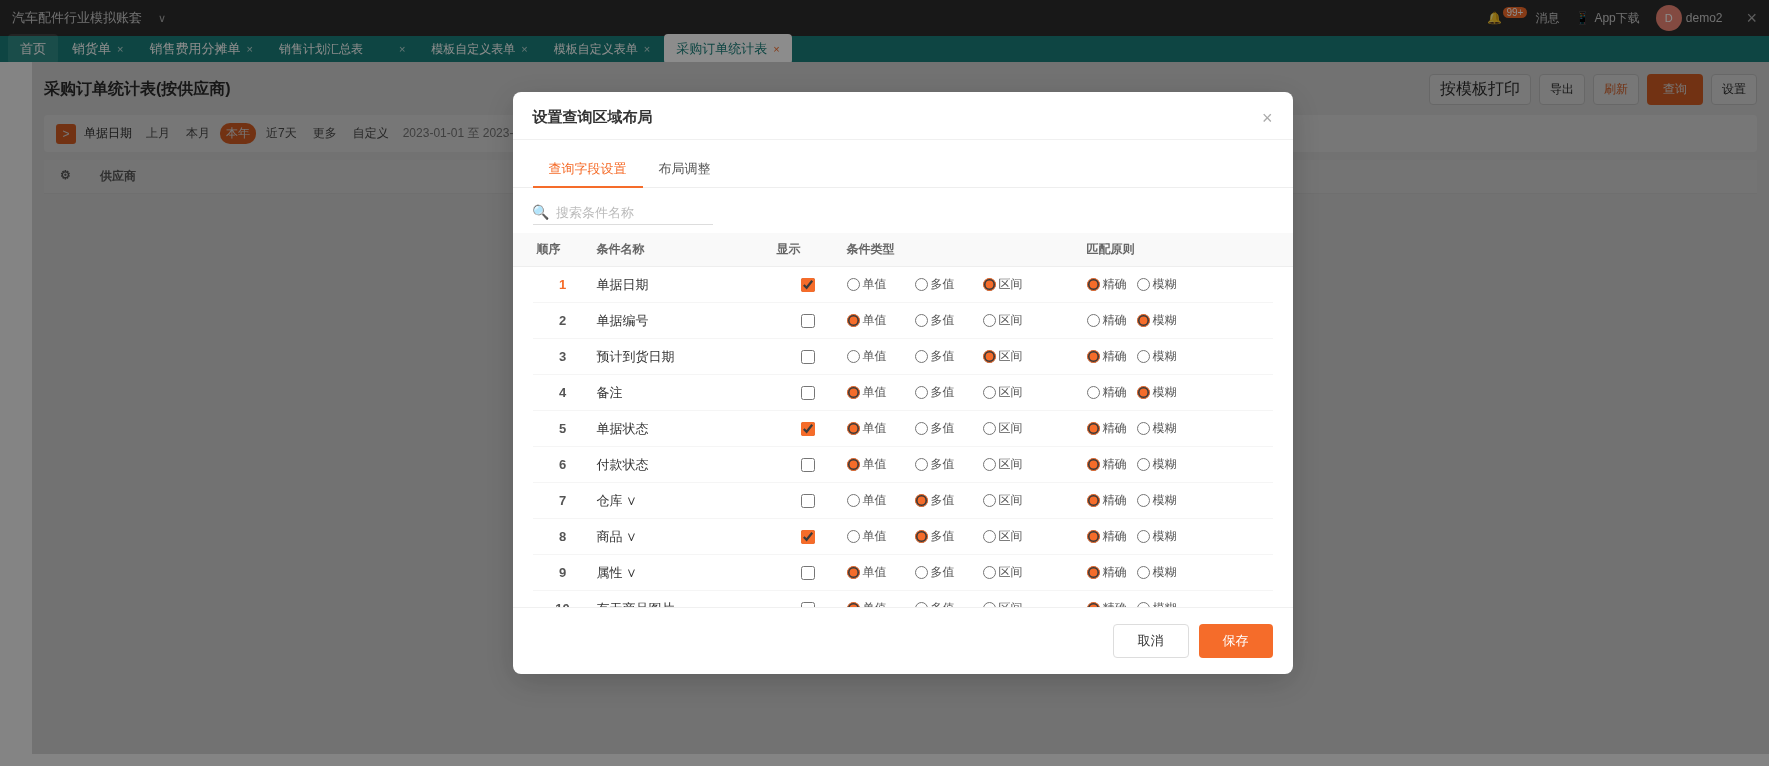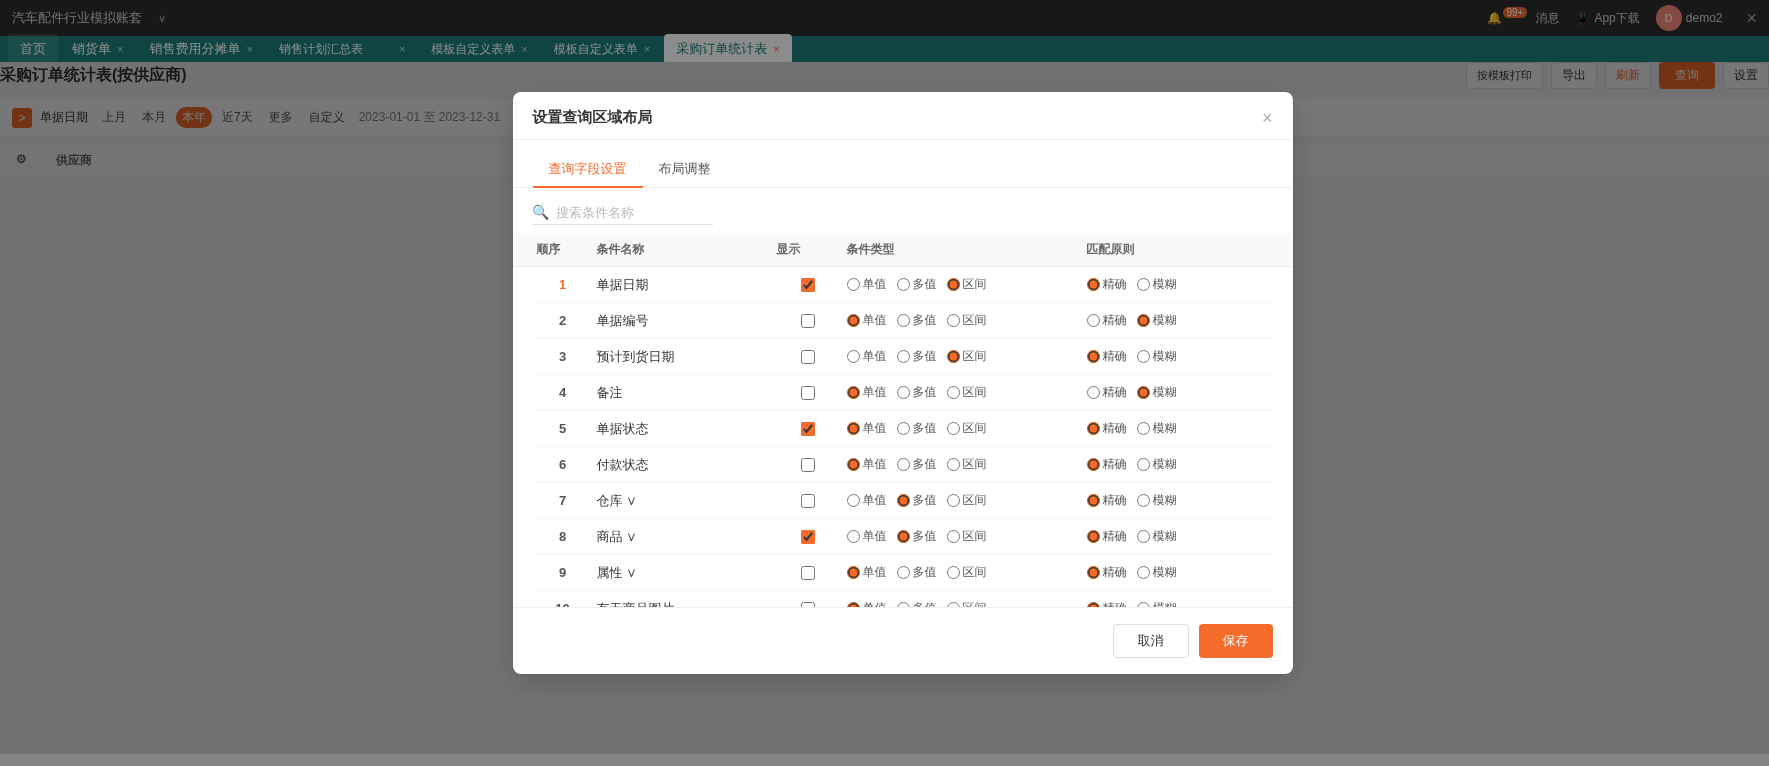--- a/index.html
+++ b/index.html
@@ -53,33 +53,35 @@
       background: white;
       color: #1a7f7a;
       font-size: 13px;
       gap: 6px;
       cursor: pointer;
     }
 
     
     .page-content {
       background: #f5f5f5;
+      padding: 12px;
       min-height: calc(766px - 36px - 38px);
       position: relative;
       filter: brightness(0.85);
+      margin-left: 32px;
     }
     .page-header {
       display: flex;
       align-items: center;
       justify-content: space-between;
       margin-bottom: 10px;
     }
     .page-title { font-size: 16px; font-weight: bold; color: #333; }
     .page-header-actions { display: flex; gap: 8px; }
-    .btn-print { border: 1px solid #ddd; background: white; padding: 4px 10px; border-radius: 4px; color: #333; font-size: 11px; cursor: pointer; }
+    .btn-print { border: 1px solid #ddd; background: white; padding: 4px 10px; border-radius: 4px; color: #333; font-size: 16px; cursor: pointer; }
     .btn-export { border: 1px solid #ddd; background: white; padding: 4px 10px; border-radius: 4px; color: #333; font-size: 12px; cursor: pointer; }
     .btn-refresh { border: 1px solid #ddd; background: white; padding: 4px 10px; border-radius: 4px; color: #f56c2a; font-size: 12px; cursor: pointer; }
     .btn-query { background: #f56c2a; color: white; padding: 4px 16px; border-radius: 4px; font-size: 12px; cursor: pointer; border: none; }
     .btn-settings { border: 1px solid #ddd; background: white; padding: 4px 10px; border-radius: 4px; color: #333; font-size: 12px; cursor: pointer; }
 
     .filter-bar {
       background: white;
       border-radius: 4px;
       padding: 8px 12px;
       display: flex;
@@ -194,21 +196,21 @@
       padding: 6px 4px;
       font-size: 13px;
       color: #333;
     }
 
     
     .cb-wrap { display: flex; align-items: center; justify-content: center; }
     input[type="checkbox"] { width: 14px; height: 14px; accent-color: #f56c2a; cursor: pointer; }
 
     
-    .radio-group { display: flex; align-items: center; gap: 10px; }
+    .radio-group { display: flex; align-items: center; gap: 28px; }
     .radio-item { display: flex; align-items: center; gap: 3px; font-size: 12px; color: #555; cursor: pointer; }
     input[type="radio"] { width: 13px; height: 13px; accent-color: #f56c2a; cursor: pointer; }
 
     
     .match-group { display: flex; align-items: center; gap: 10px; }
     .match-item { display: flex; align-items: center; gap: 3px; font-size: 12px; color: #555; cursor: pointer; }
 
     .modal-footer {
       padding: 16px 20px;
       display: flex;

